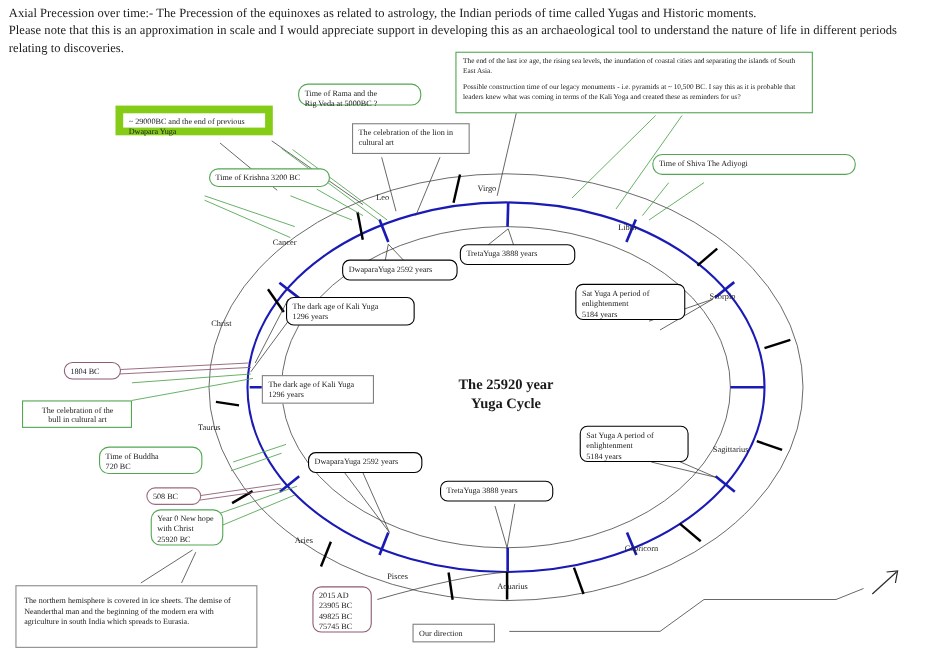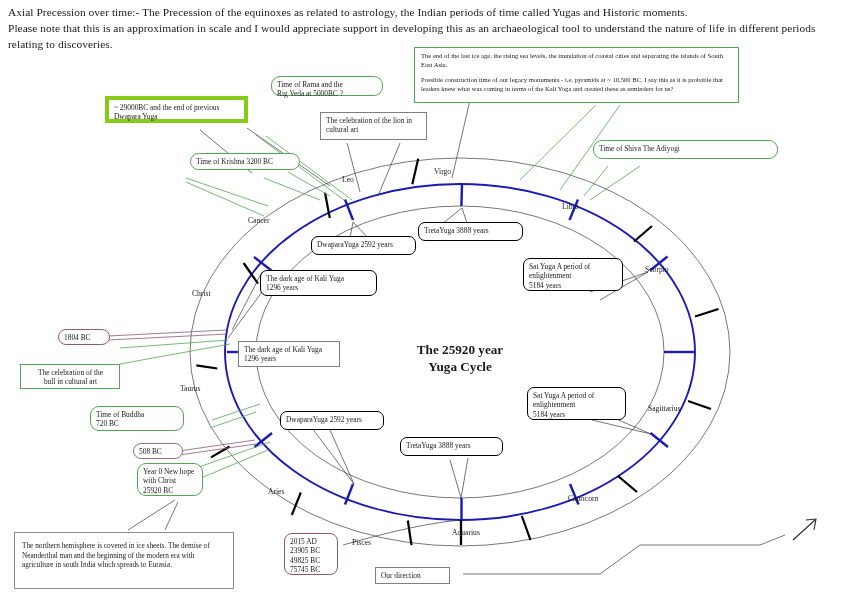--- a/index.html
+++ b/index.html
@@ -17,21 +17,21 @@
 
   
   #wheel{position:absolute;left:0;top:0;width:850px;height:604px;}
 
   
   .cal{position:absolute;background:#fff;box-sizing:border-box;
        font-size:7.4px;line-height:9.4px;padding:3px 4px 3px 5px;}
   .cal.rect{border:1px solid #7f7f7f;}
   .cal.green{border:1px solid #53a653;border-radius:9px;}
   .cal.greenrect{border:1px solid #53a653;text-align:center;}
-  .cal.dark{border:4px solid #84cc16;}
+  .cal.dark{border:7px solid #84cc16;}
   .cal.thin{border:1px solid #000;border-radius:7px;}
   .cal.mauve{border:1px solid #8d5b72;border-radius:8px;}
   .cal.pink{border:1px solid #9c6b80;border-radius:8px;}
 
   .zlabel{position:absolute;font-size:7.6px;color:#1a1a1a;white-space:nowrap;}
 
   .center-title{position:absolute;text-align:center;font-weight:bold;
                 font-size:13.2px;line-height:17px;white-space:nowrap;}
 
   .bigbox{position:absolute;border:1px solid #8a8a8a;background:#fff;
@@ -240,21 +240,21 @@
 
   <div class="bigbox" style="left:14px;top:532px;width:220px;height:57px;">The northern hemisphere is covered in ice sheets. The demise of Neanderthal man and the beginning of the modern era with agriculture in south India which spreads to Eurasia.</div>
 
   <div class="zlabel" style="left:342px;top:175px;">Leo</div>
   <div class="zlabel" style="left:434px;top:167px;">Virgo</div>
   <div class="zlabel" style="left:562px;top:202px;">Libra</div>
   <div class="zlabel" style="left:645px;top:265px;">Scorpio</div>
   <div class="zlabel" style="left:648px;top:404px;">Sagittarius</div>
   <div class="zlabel" style="left:568px;top:494px;">Capricorn</div>
   <div class="zlabel" style="left:452px;top:528px;">Aquarius</div>
-  <div class="zlabel" style="left:352px;top:538px;">Pisces</div>
+  <div class="zlabel" style="left:352px;top:519px;">Pisces</div>
   <div class="zlabel" style="left:268px;top:487px;">Aries</div>
   <div class="zlabel" style="left:180px;top:384px;">Taurus</div>
   <div class="zlabel" style="left:192px;top:289px;">Christ</div>
   <div class="zlabel" style="left:248px;top:216px;">Cancer</div>
 
   <div class="center-title" style="left:360px;top:297px;width:200px;margin-top:44px;">
     <div>The 25920 year</div>
     <div>Yuga Cycle</div>
   </div>
 

